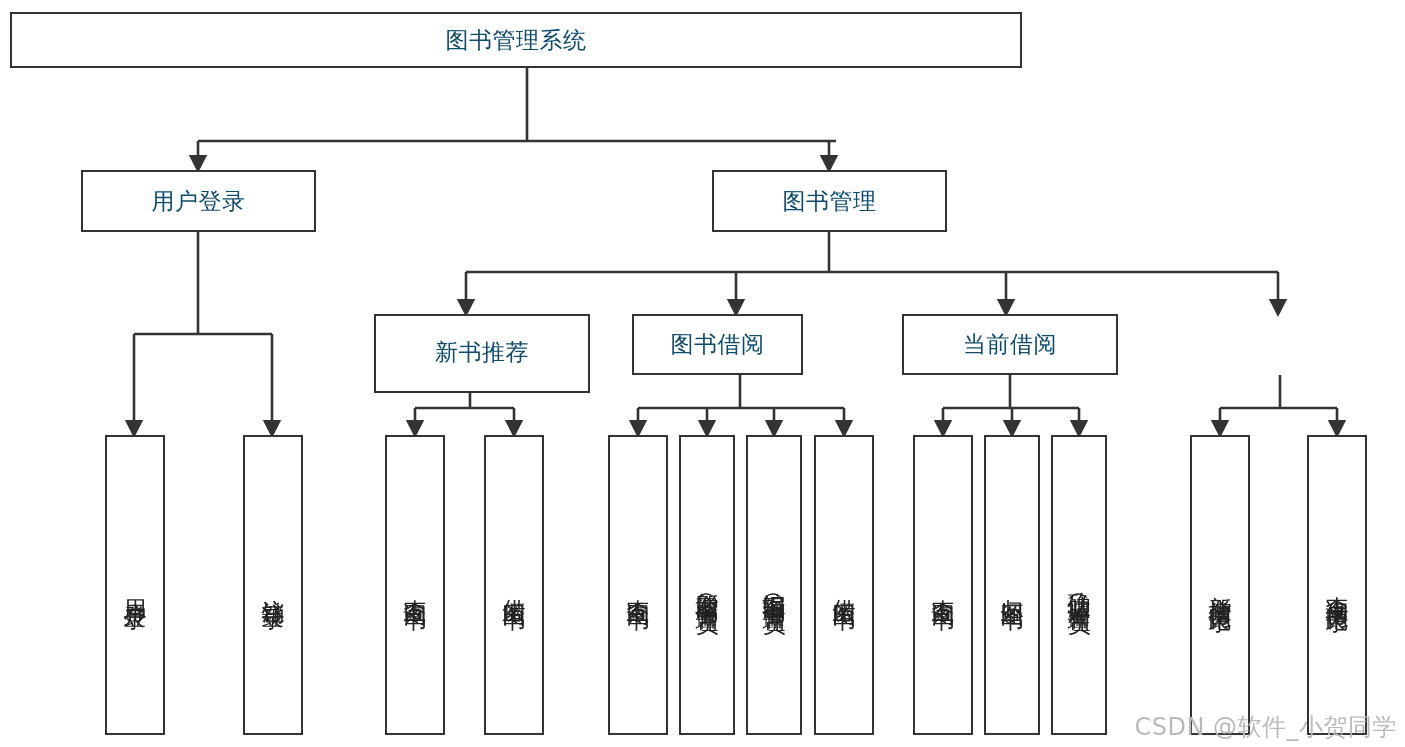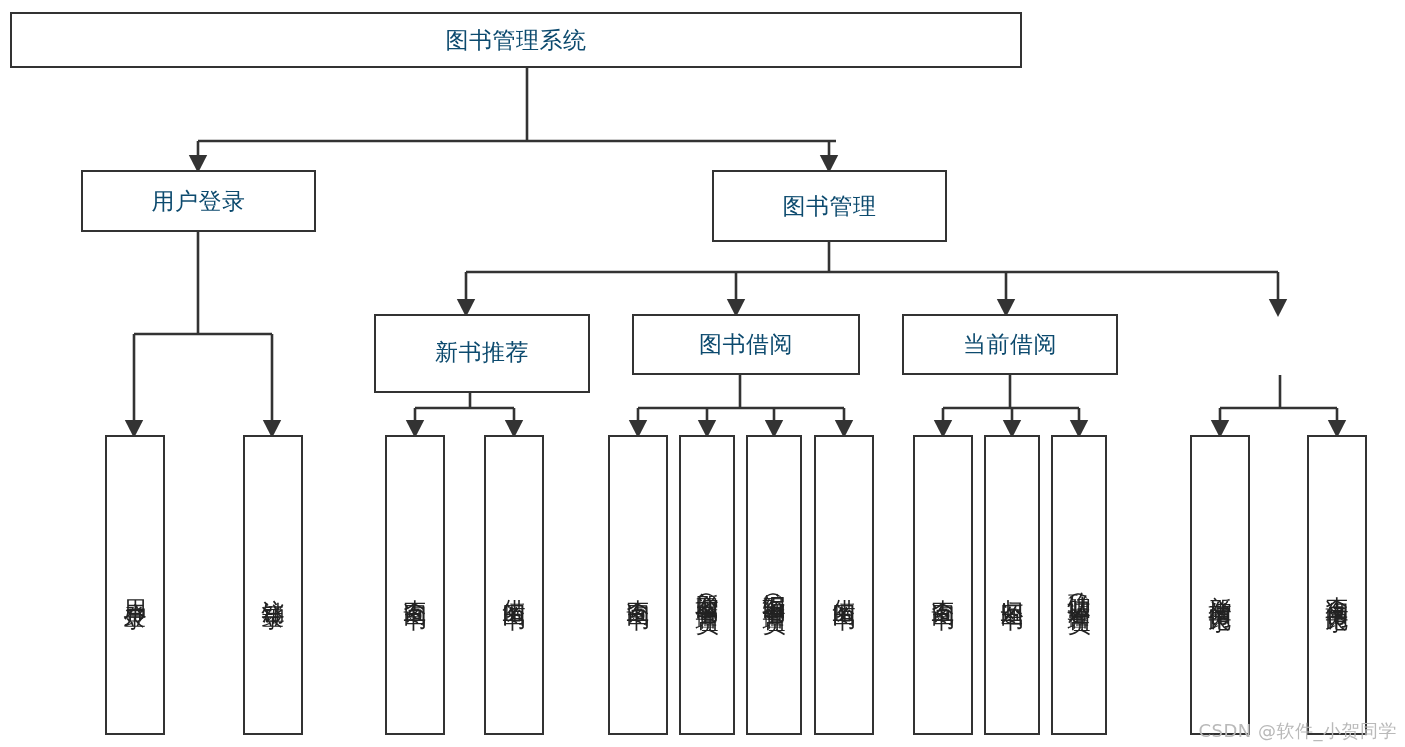--- a/index.html
+++ b/index.html
@@ -62,21 +62,21 @@
     top: 0;
     width: 1405px;
     height: 747px;
     pointer-events: none;
   }
   #watermark {
     position: absolute;
     right: 8px;
     bottom: 4px;
     color: #b9b9b9;
-    font-size: 18px;
+    font-size: 24px;
     letter-spacing: 0.5px;
     white-space: nowrap;
   }
 </style>
 </head>
 <body>
 
 <div id="diagram-root">
 
   <svg id="connectors" viewBox="0 0 1405 747" width="1405" height="747" xmlns="http://www.w3.org/2000/svg">
@@ -131,28 +131,28 @@
     </g>
   </svg>
 
   <div class="node-box" style="left:10px; top:12px; width:1012px; height:56px;">
     <span class="node-label">图书管理系统</span>
   </div>
 
   <div class="node-box" style="left:81px; top:170px; width:235px; height:62px;">
     <span class="node-label">用户登录</span>
   </div>
-  <div class="node-box" style="left:712px; top:170px; width:235px; height:72px;">
+  <div class="node-box" style="left:712px; top:170px; width:235px; height:62px;">
     <span class="node-label">图书管理</span>
   </div>
 
   <div class="node-box" style="left:374px; top:314px; width:216px; height:79px;font-family:Liberation Serif, serif;">
     <span class="node-label">新书推荐</span>
   </div>
-  <div class="node-box" style="left:632px; top:314px; width:228px; height:61px;">
+  <div class="node-box" style="left:632px; top:314px; width:171px; height:61px;">
     <span class="node-label">图书借阅</span>
   </div>
   <div class="node-box" style="left:902px; top:314px; width:216px; height:61px;">
     <span class="node-label">当前借阅</span>
   </div>
 
   <div class="leaf-box" style="left:105px; top:435px; width:60px; height:300px;">
     <span class="leaf-label">用户登录</span>
   </div>
   <div class="leaf-box" style="left:243px; top:435px; width:60px; height:300px;">

